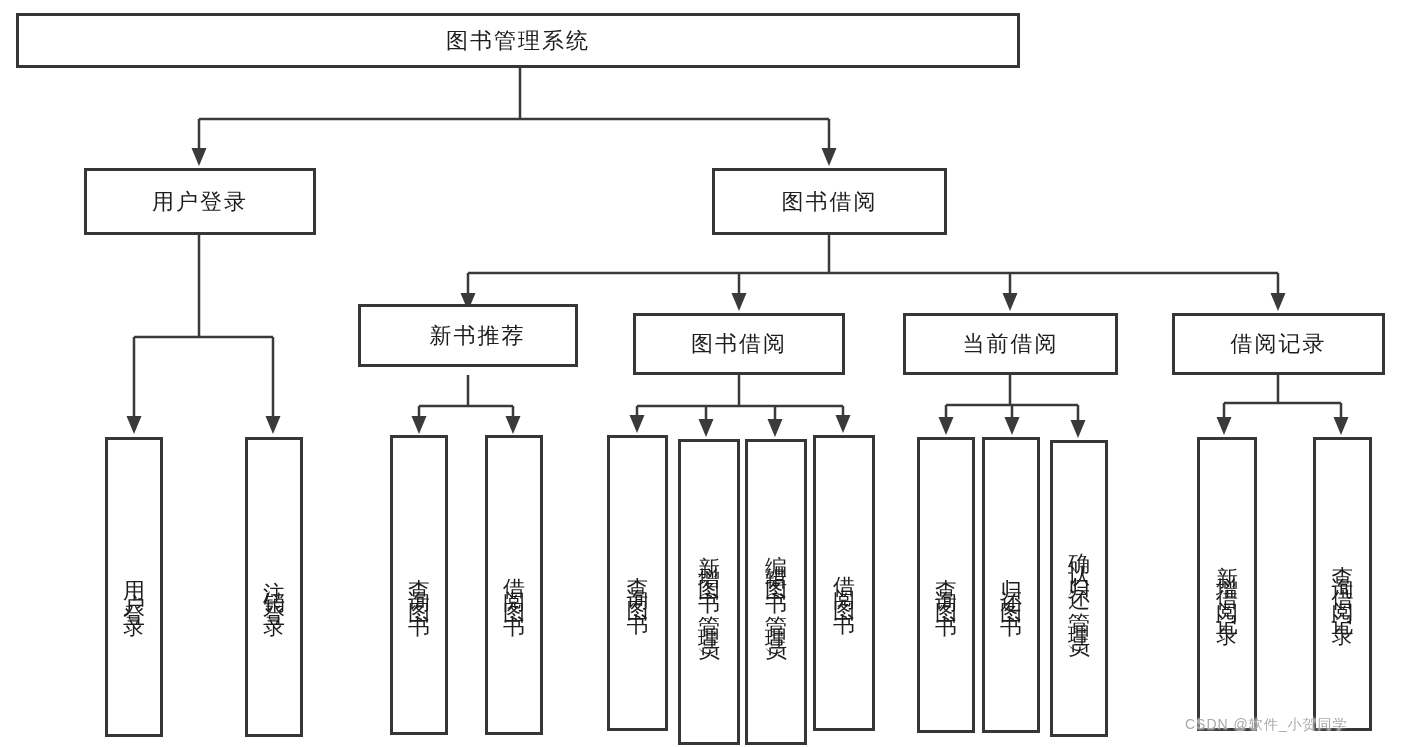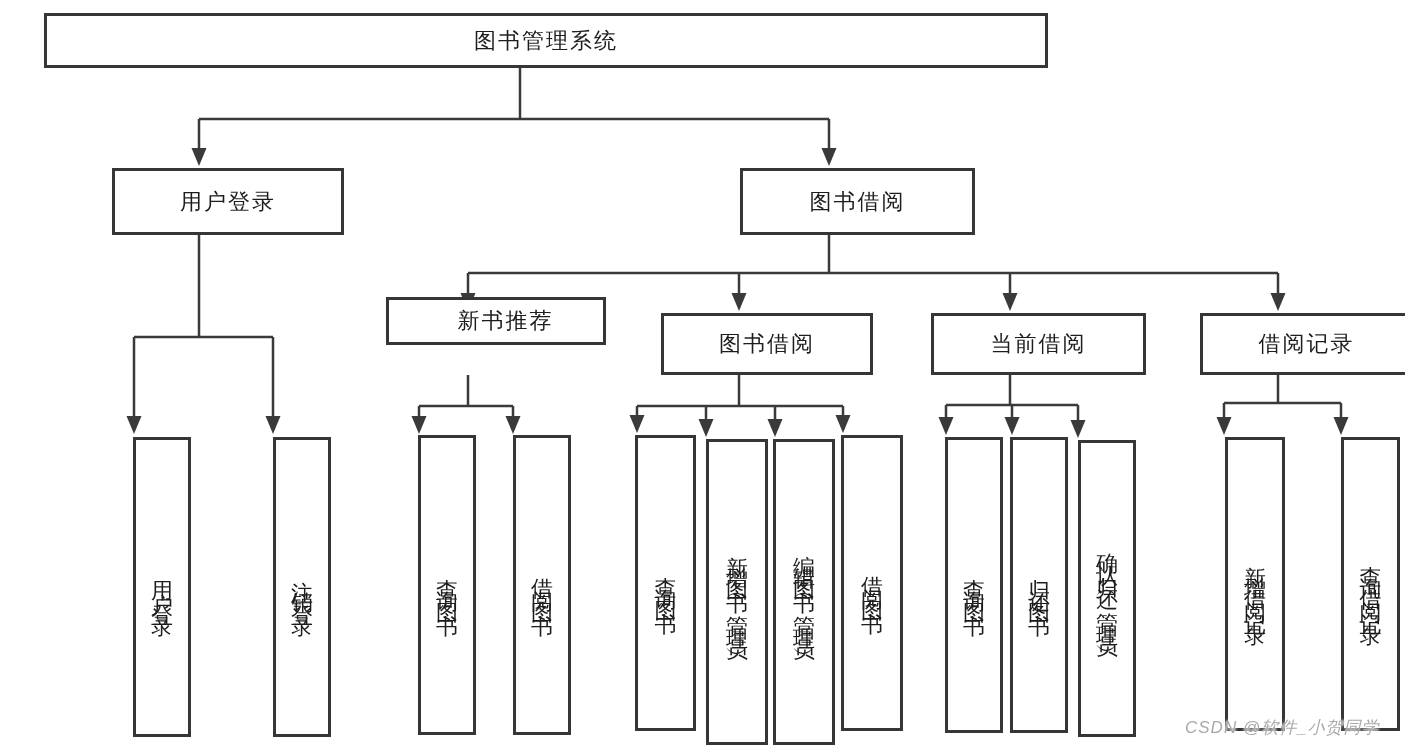--- a/index.html
+++ b/index.html
@@ -19,46 +19,44 @@
   }
   .node {
     position: absolute;
     box-sizing: border-box;
     background: #ffffff;
     border: 3px solid #363636;
     display: flex;
     align-items: center;
     justify-content: center;
     text-align: center;
-    margin-left: 28px;
   }
   .hlbl {
     font-size: 22px;
     letter-spacing: 2px;
     white-space: nowrap;
   }
   .vlbl {
     writing-mode: vertical-rl;
     text-orientation: mixed;
     font-size: 22px;
     line-height: 1;
     letter-spacing: 12px;
     white-space: nowrap;
   }
   .watermark {
     position: absolute;
     left: 1185px;
     top: 716px;
-    font-size: 17px;
+    font-size: 14px;
     letter-spacing: 1px;
     color: #a9a9a9;
     white-space: nowrap;
     text-shadow: 0 0 3px #ffffff, 0 0 3px #ffffff;
     z-index: 5;
-    font-style: italic;
   }
 </style>
 </head>
 <body>
 
 <div class="canvas">
 
   <svg class="wires" viewBox="0 0 1405 747">
     <g stroke="#3a3a3a" stroke-width="2.5" fill="none">
       <path d="M520 68 V119 M199 119 H829 M199 119 V151 M829 119 V151
@@ -103,21 +101,21 @@
     <span class="hlbl">图书借阅</span>
   </div>
 
   <div class="node" style="left:105px; top:437px; width:58px; height:300px;">
     <span class="vlbl">用户登录</span>
   </div>
   <div class="node" style="left:245px; top:437px; width:58px; height:300px;">
     <span class="vlbl">注销登录</span>
   </div>
 
-  <div class="node" style="left:358px; top:297px; width:220px; height:48px;padding-left:19px;">
+  <div class="node" style="left:358px; top:304px; width:220px; height:63px;padding-left:19px;">
     <span class="hlbl">新书推荐</span>
   </div>
   <div class="node" style="left:633px; top:313px; width:212px; height:62px;align-items:center;">
     <span class="hlbl">图书借阅</span>
   </div>
   <div class="node" style="left:903px; top:313px; width:215px; height:62px;">
     <span class="hlbl">当前借阅</span>
   </div>
   <div class="node" style="left:1172px; top:313px; width:213px; height:62px;">
     <span class="hlbl">借阅记录</span>

